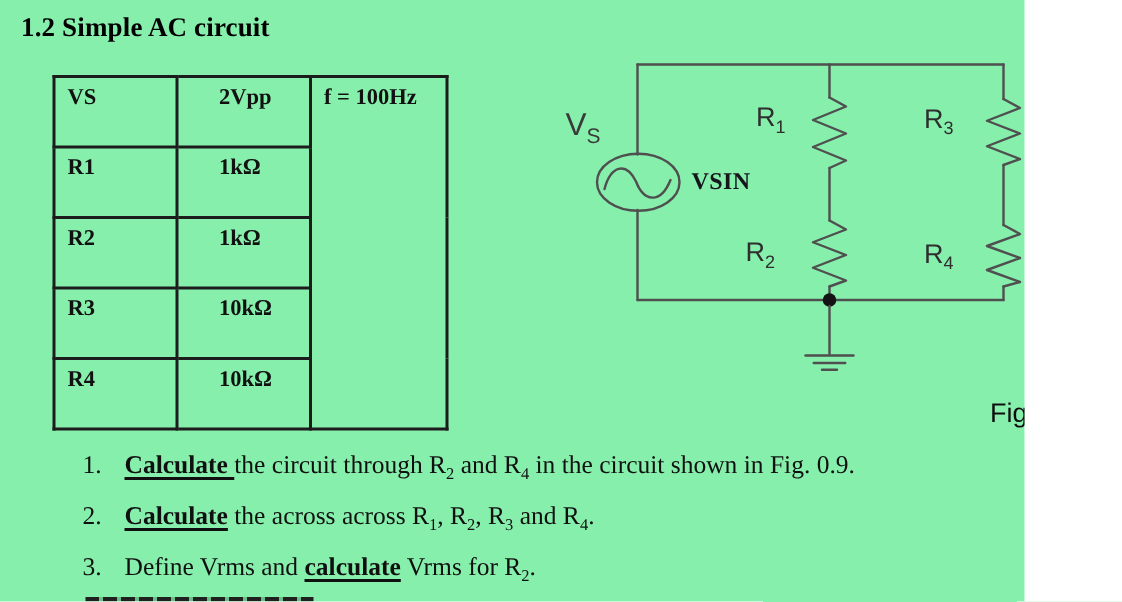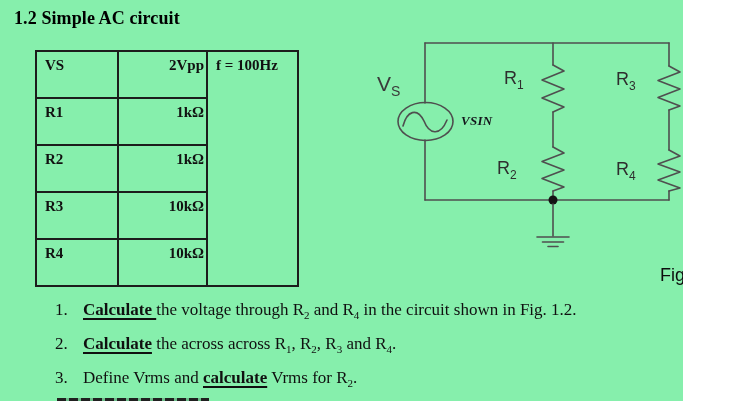--- a/index.html
+++ b/index.html
@@ -34,43 +34,42 @@
   table.params td {
     border: 2px solid #1c1c1c;
     vertical-align: top;
     font-size: 15px;
     height: 47px;
     padding: 4px 2px 0 8px;
     line-height: 18px;
     font-weight: bold;
   }
   table.params td.cell-name { font-weight: bold; }
-  table.params td.cell-value { padding-left: 15px; text-align: right; }
+  table.params td.cell-value { padding-left: 27px; }
   table.params tr.header-row td { font-weight: bold; }
   
   .circuit-svg { position: absolute; left: 370px; top: 30px; }
   .clabel {
     position: absolute;
     font-family: "Liberation Sans", sans-serif;
     color: #2e2e2e;
     font-size: 18px;
     line-height: 1;
     white-space: nowrap;
   }
   .clabel sub { font-size: 12px; line-height: 0; }
   .source-label { font-size: 21px; color: #3a3a3a; }
   .source-label sub { font-size: 14px; }
   .vsin-label {
     position: absolute;
     font-family: "Liberation Serif", serif;
     font-weight: bold;
-    font-size: 13px;
+    font-size: 16px;
     color: #14161c;
     letter-spacing: 0.3px;
-    font-style: italic;
   }
   .fig-caption {
     position: absolute;
     left: 660px;
     top: 265px;
     font-family: Liberation Sans, sans-serif;
     font-size: 18px;
     color: #0d0d0d;
   }
   
@@ -180,21 +179,21 @@
 
   <div class="clabel" style="left:497px; top:159px;"><span>R</span><sub>2</sub></div>
 
   <div class="clabel" style="left:616px; top:160px;"><span>R</span><sub>4</sub></div>
 
   <div class="fig-caption">Fig.1.2</div>
 
   <div class="questions">
     <div class="q-item">
       <span class="q-number">1.</span>
-      <span class="q-text"><span data-u="" style="font-weight: bold;">Calculate </span><span>the voltage through R</span><sub>2</sub><span> and R</span><sub>4</sub><span> in the circuit shown in Fig. 1.2.</span></span>
+      <span class="q-text"><span data-u="" style="font-weight: bold;">Calculate </span><span>the circuit through R</span><sub>2</sub><span> and R</span><sub>4</sub><span> in the circuit shown in Fig. 0.9.</span></span>
     </div>
     <div class="q-item">
       <span class="q-number">2.</span>
       <span class="q-text"><span data-u="" style="font-weight: bold;">Calculate</span><span> the across across R</span><sub>1</sub><span>, R</span><sub>2</sub><span>, R</span><sub>3</sub><span> and R</span><sub>4</sub><span>.</span></span>
     </div>
     <div class="q-item">
       <span class="q-number">3.</span>
       <span class="q-text"><span>Define Vrms and </span><span data-u="" style="font-weight: bold;">calculate</span><span> Vrms for R</span><sub>2</sub><span>.</span></span>
     </div>
   </div>

